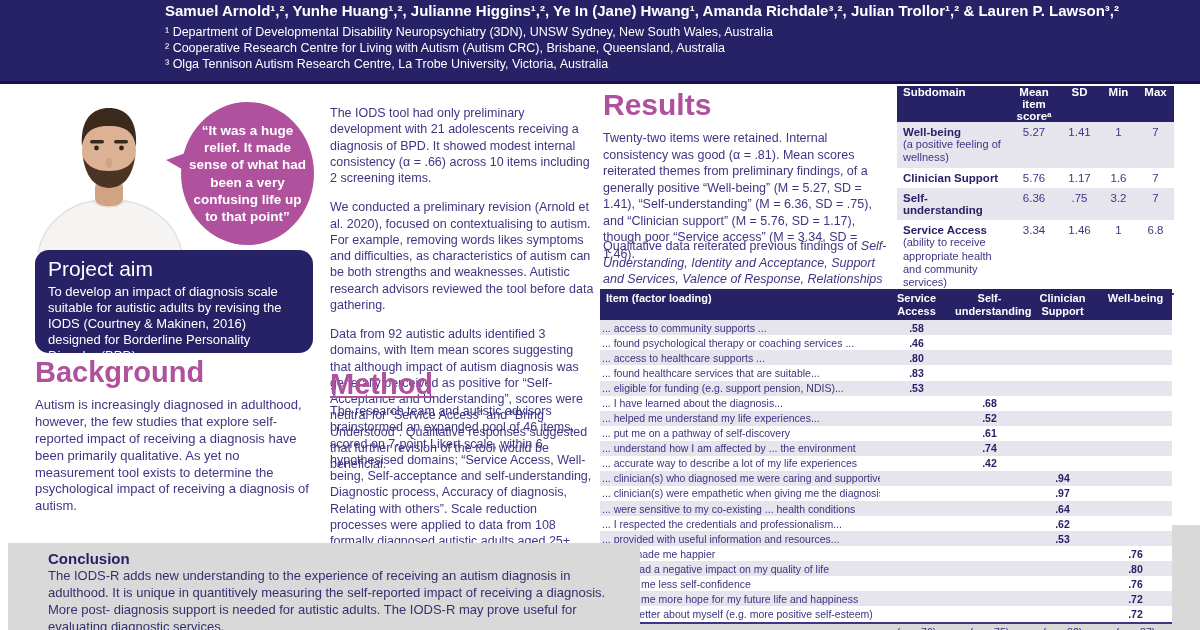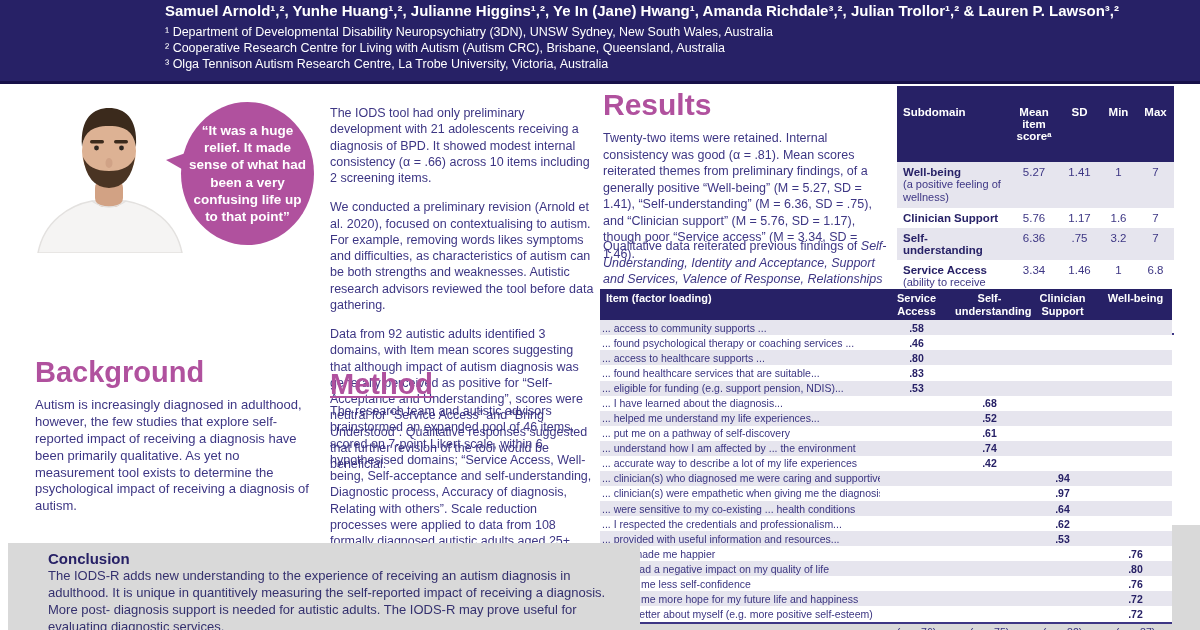--- a/index.html
+++ b/index.html
@@ -33,21 +33,21 @@
   .mid p{margin:12px 0 13px 0;}
   .method-title{position:absolute;left:330px;top:368px;text-decoration:underline;}
   .method-body{position:absolute;left:330px;top:403px;width:267px;font-size:12.5px;line-height:1.3;}
   
   .res-title{position:absolute;left:603px;top:88px;font-size:30px;}
   .res-p1{position:absolute;left:603px;top:130px;width:289px;font-size:12.5px;line-height:1.32;}
   .res-p2{position:absolute;left:603px;top:238px;width:289px;font-size:12.5px;line-height:1.32;}
   
   .stable{position:absolute;left:897px;top:86px;width:277px;border-collapse:collapse;table-layout:fixed;
           font-size:11.5px;color:#3d3684;border-bottom:2px solid #3d3684;}
-  .stable th{background:#272166;color:#fff;font-size:11.5px;padding:20px 3px;vertical-align:top;text-align:center;}
+  .stable th{background:#272166;color:#fff;font-size:11.5px;padding:0 3px;vertical-align:top;text-align:center;}
   .stable th.item-h{text-align:left;padding-left:6px;}
   .stable td{padding:4px 3px;vertical-align:top;text-align:center;}
   .stable td.sd-name{text-align:left;padding-left:6px;font-weight:bold;color:#272166;}
   .stable .sd-desc{display:block;font-weight:normal;color:#3d3684;font-size:11px;line-height:1.2;}
   .stable tbody tr:nth-child(odd){background:#e6e5ee;}
   
   .ftable{position:absolute;left:600px;top:289px;width:572px;border-collapse:collapse;table-layout:fixed;
           font-size:10.5px;color:#3a3480;}
   .ftable th{background:#272166;color:#fff;font-size:11px;padding:3px 2px;vertical-align:top;text-align:center;line-height:1.15;}
   .ftable th.item-h{text-align:left;padding-left:6px;margin-left:20px;}
@@ -87,20 +87,24 @@
       <circle cx="91.5" cy="51" r="2.4" fill="#2d2620"></circle>
       <path d="M62 104 Q79 116 96 104" fill="none" stroke="#e3e1df" stroke-width="1.5"></path>
     </svg>
   </div>
 
   <div class="bubble-tail"></div>
   <div class="bubble">
     <span>“It was a huge relief. It made sense of what had been a very confusing life up to that point”</span>
   </div>
 
+  <div class="aimbox">
+    <h2>Project aim</h2>
+    <p>To develop an impact of diagnosis scale suitable for autistic adults by revising the IODS (Courtney &amp; Makinen, 2016) designed for Borderline Personality Disorder (BPD)</p>
+  </div>
 
   <div class="sec-title bg-title">Background</div>
   <div class="bg-body">Autism is increasingly diagnosed in adulthood, however, the few studies that explore self-reported impact of receiving a diagnosis have been primarily qualitative. As yet no measurement tool exists to determine the psychological impact of receiving a diagnosis of autism.</div>
 
   <div class="mid">
     <p>The IODS tool had only preliminary development with 21 adolescents receiving a diagnosis of BPD. It showed modest internal consistency (α = .66) across 10 items including 2 screening items.</p>
     <p>We conducted a preliminary revision (Arnold et al. 2020), focused on contextualising to autism. For example, removing words likes symptoms and difficulties, as characteristics of autism can be both strengths and weaknesses. Autistic research advisors reviewed the tool before data gathering.</p>
     <p>Data from 92 autistic adults identified 3 domains, with Item mean scores suggesting that although impact of autism diagnosis was generally perceived as positive for “Self-Acceptance and Understanding”, scores were neutral for “Service Access” and “Bring Understood”. Qualitative responses suggested that further revision of the tool would be beneficial.</p>
   </div>
   <div class="sec-title method-title">Method</div>

